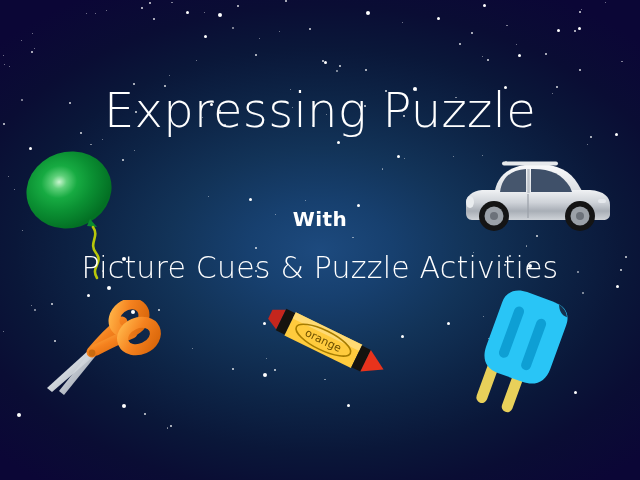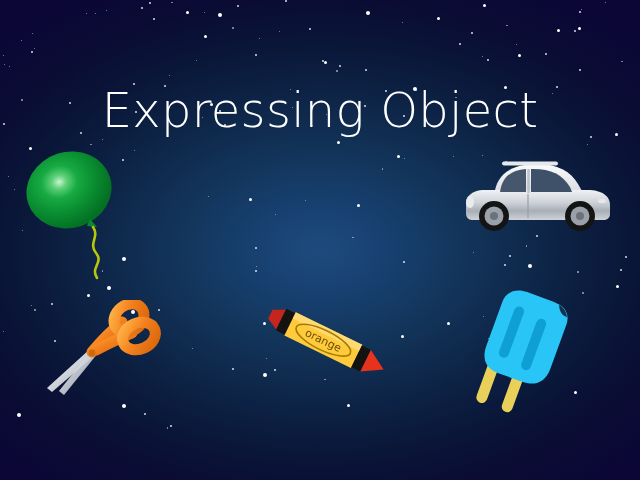--- a/index.html
+++ b/index.html
@@ -358,18 +358,20 @@
                  L92,70 C92,84 84,92 70,92 L44,92 C31,92 24,84 24,70 Z" fill="#29c5f6"></path>
         <path d="M72,6 C80,6 87,9 90,16 C84,16 80,12 78,6 Z" fill="#16304d"></path>
 
         <rect x="38" y="22" width="10" height="54" rx="5" fill="#0e9fd4"></rect>
         <rect x="63" y="26" width="10" height="54" rx="5" fill="#0e9fd4"></rect>
       </g>
     </svg>
   </div>
 
   <div class="txt" id="title">
-    <span>Expressing Object</span>
-  </div>
-
-
+    <span>Expressing Puzzle</span>
+  </div>
+
+  <div class="txt" id="with-line">With</div>
+
+  <div class="txt" id="subtitle">Picture Cues &amp; Puzzle Activities</div>
 
 </div>
 
 </body></html>

